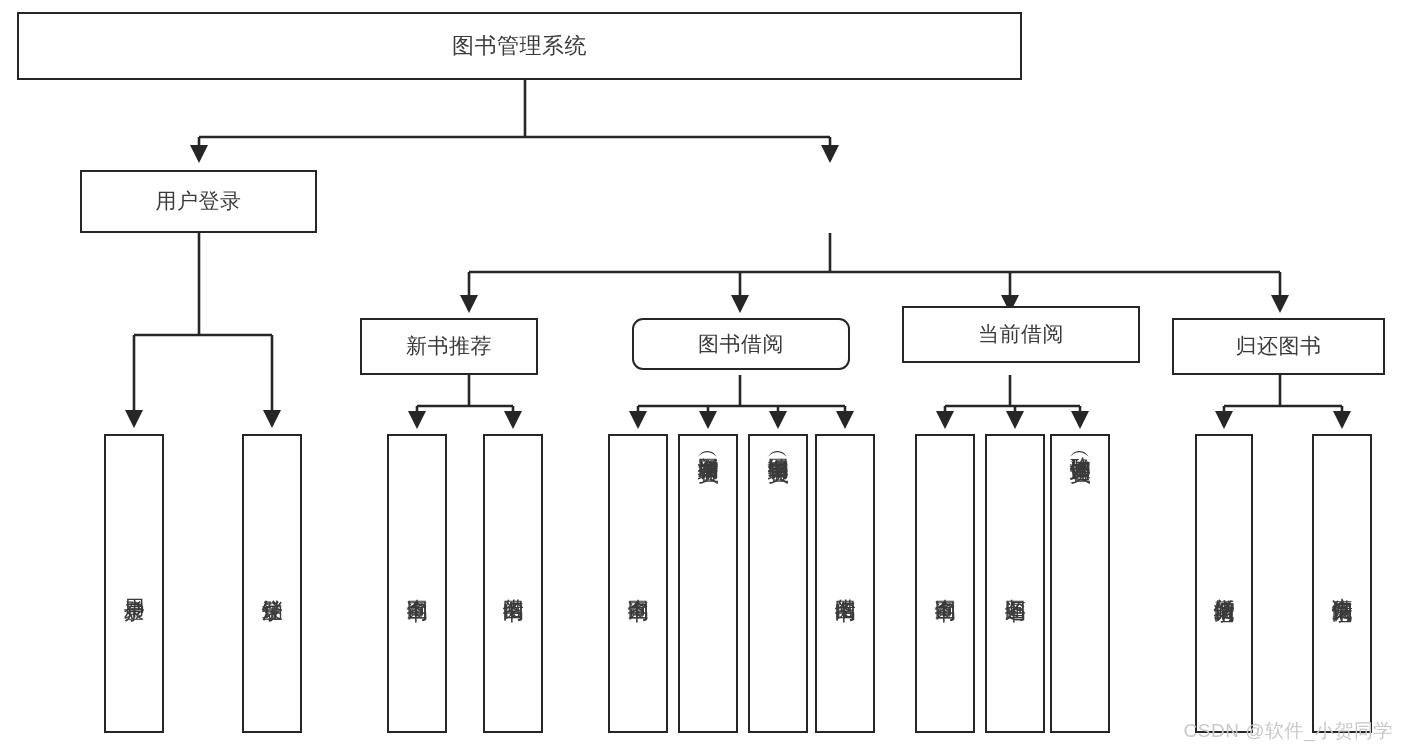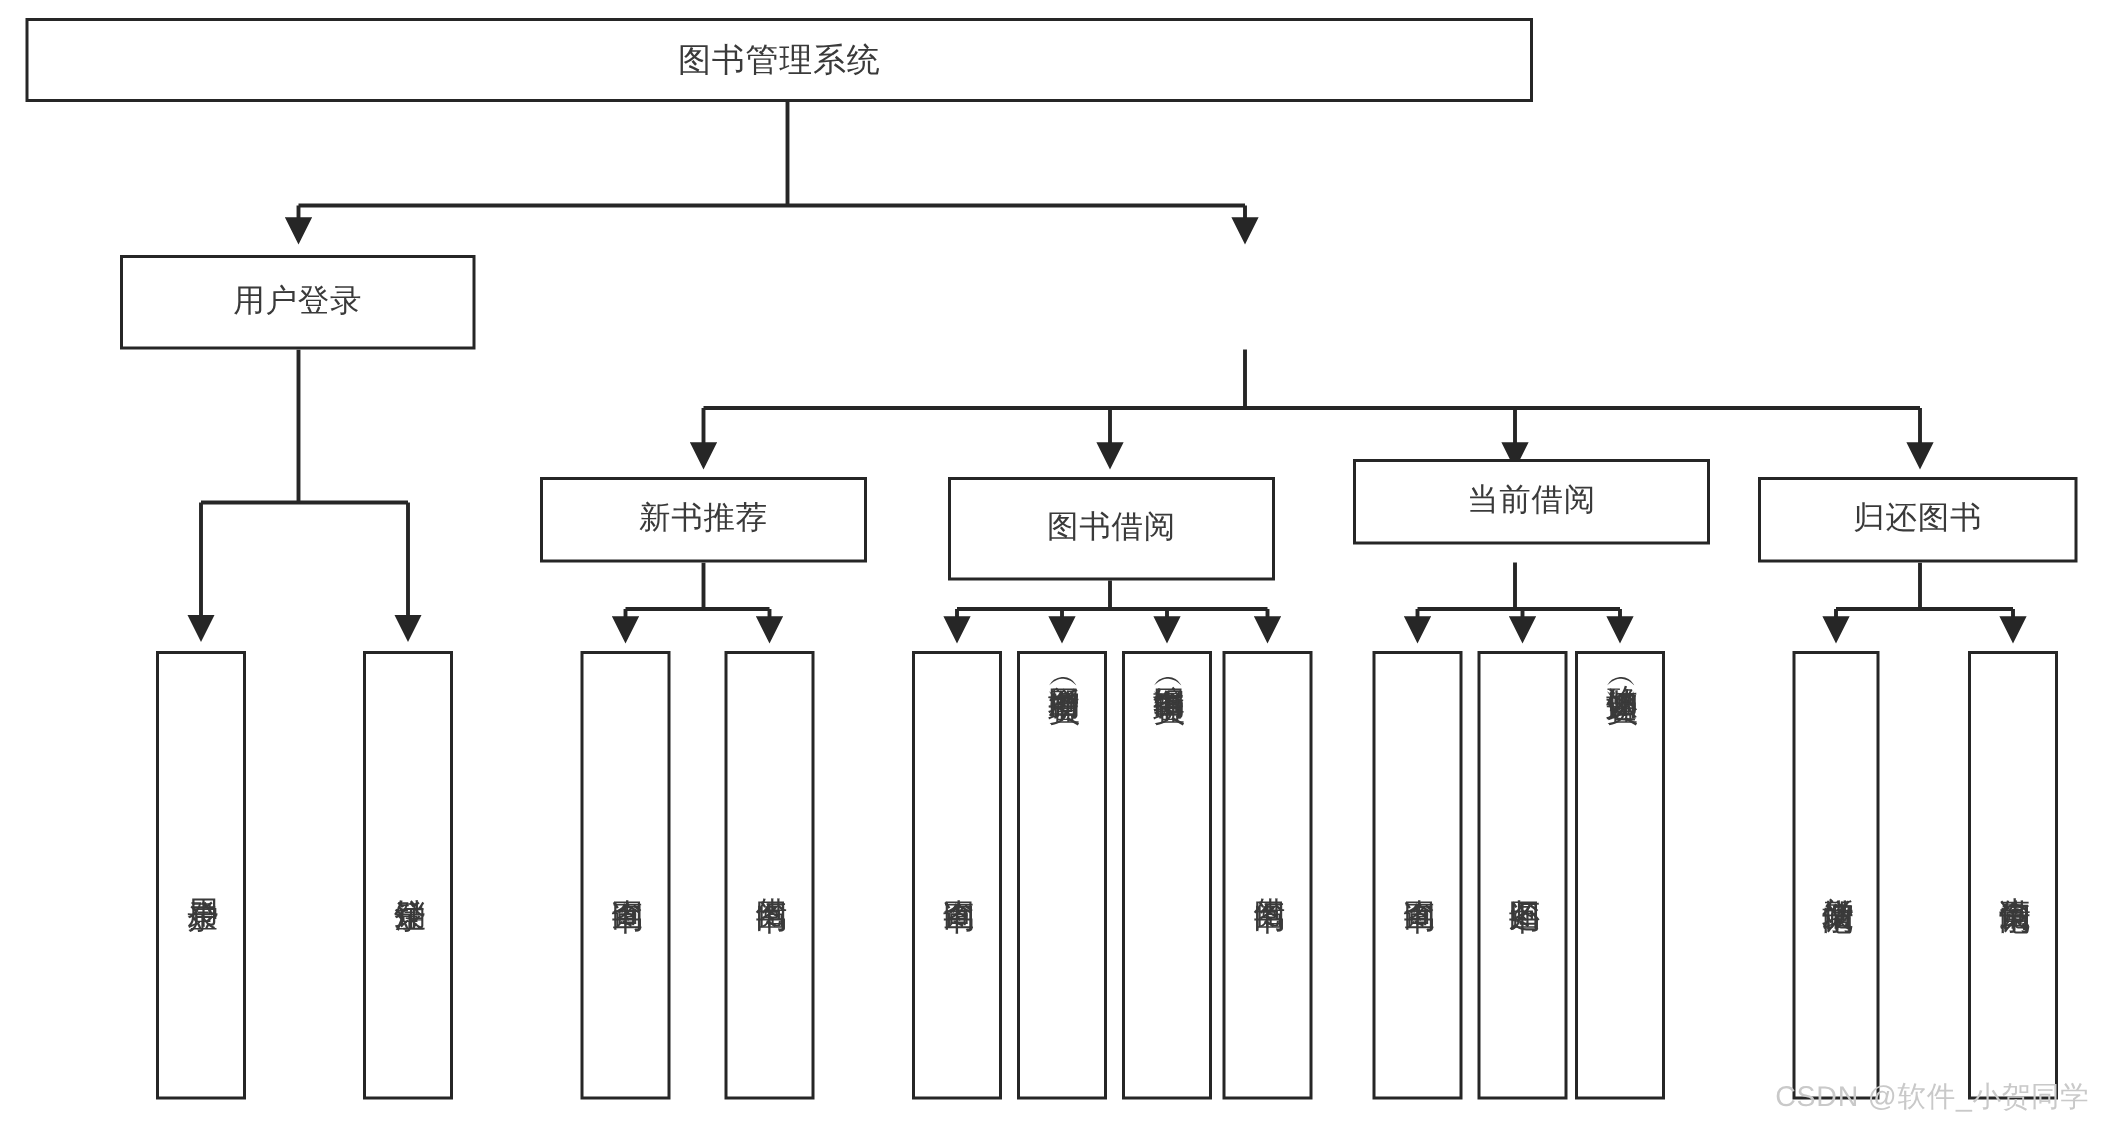--- a/index.html
+++ b/index.html
@@ -119,32 +119,32 @@
       <path d="M 1015 406 L 1015 426" marker-end="url(#arrow)"></path>
       <path d="M 1080 406 L 1080 426" marker-end="url(#arrow)"></path>
 
       <path d="M 1280 375 L 1280 406"></path>
       <path d="M 1224 406 L 1342 406"></path>
       <path d="M 1224 406 L 1224 426" marker-end="url(#arrow)"></path>
       <path d="M 1342 406 L 1342 426" marker-end="url(#arrow)"></path>
     </g>
   </svg>
 
-  <div class="node root" style="left:17px; top:12px; width:1005px; height:56px;">
+  <div class="node root" style="left:17px; top:12px; width:1005px; height:68px;">
     <span class="label">图书管理系统</span>
   </div>
 
   <div class="node" style="left:80px; top:170px; width:237px; height:63px;">
     <span class="label">用户登录</span>
   </div>
 
-  <div class="node" style="left:360px; top:318px; width:218px; height:57px;">
+  <div class="node" style="left:360px; top:318px; width:178px; height:57px;">
     <span class="label">新书推荐</span>
   </div>
-  <div class="node" style="left:632px; top:318px; width:218px; height:69px;">
+  <div class="node" style="left:632px; top:318px; width:218px; height:52px;border-radius:11px;">
     <span class="label">图书借阅</span>
   </div>
   <div class="node" style="left:902px; top:306px; width:238px; height:57px;text-align:center;">
     <span class="label">当前借阅</span>
   </div>
   <div class="node" style="left:1172px; top:318px; width:213px; height:57px;">
     <span class="label">归还图书</span>
   </div>
 
   <div class="node leaf vcenter" style="left:104px; top:434px; width:60px; height:299px;">

